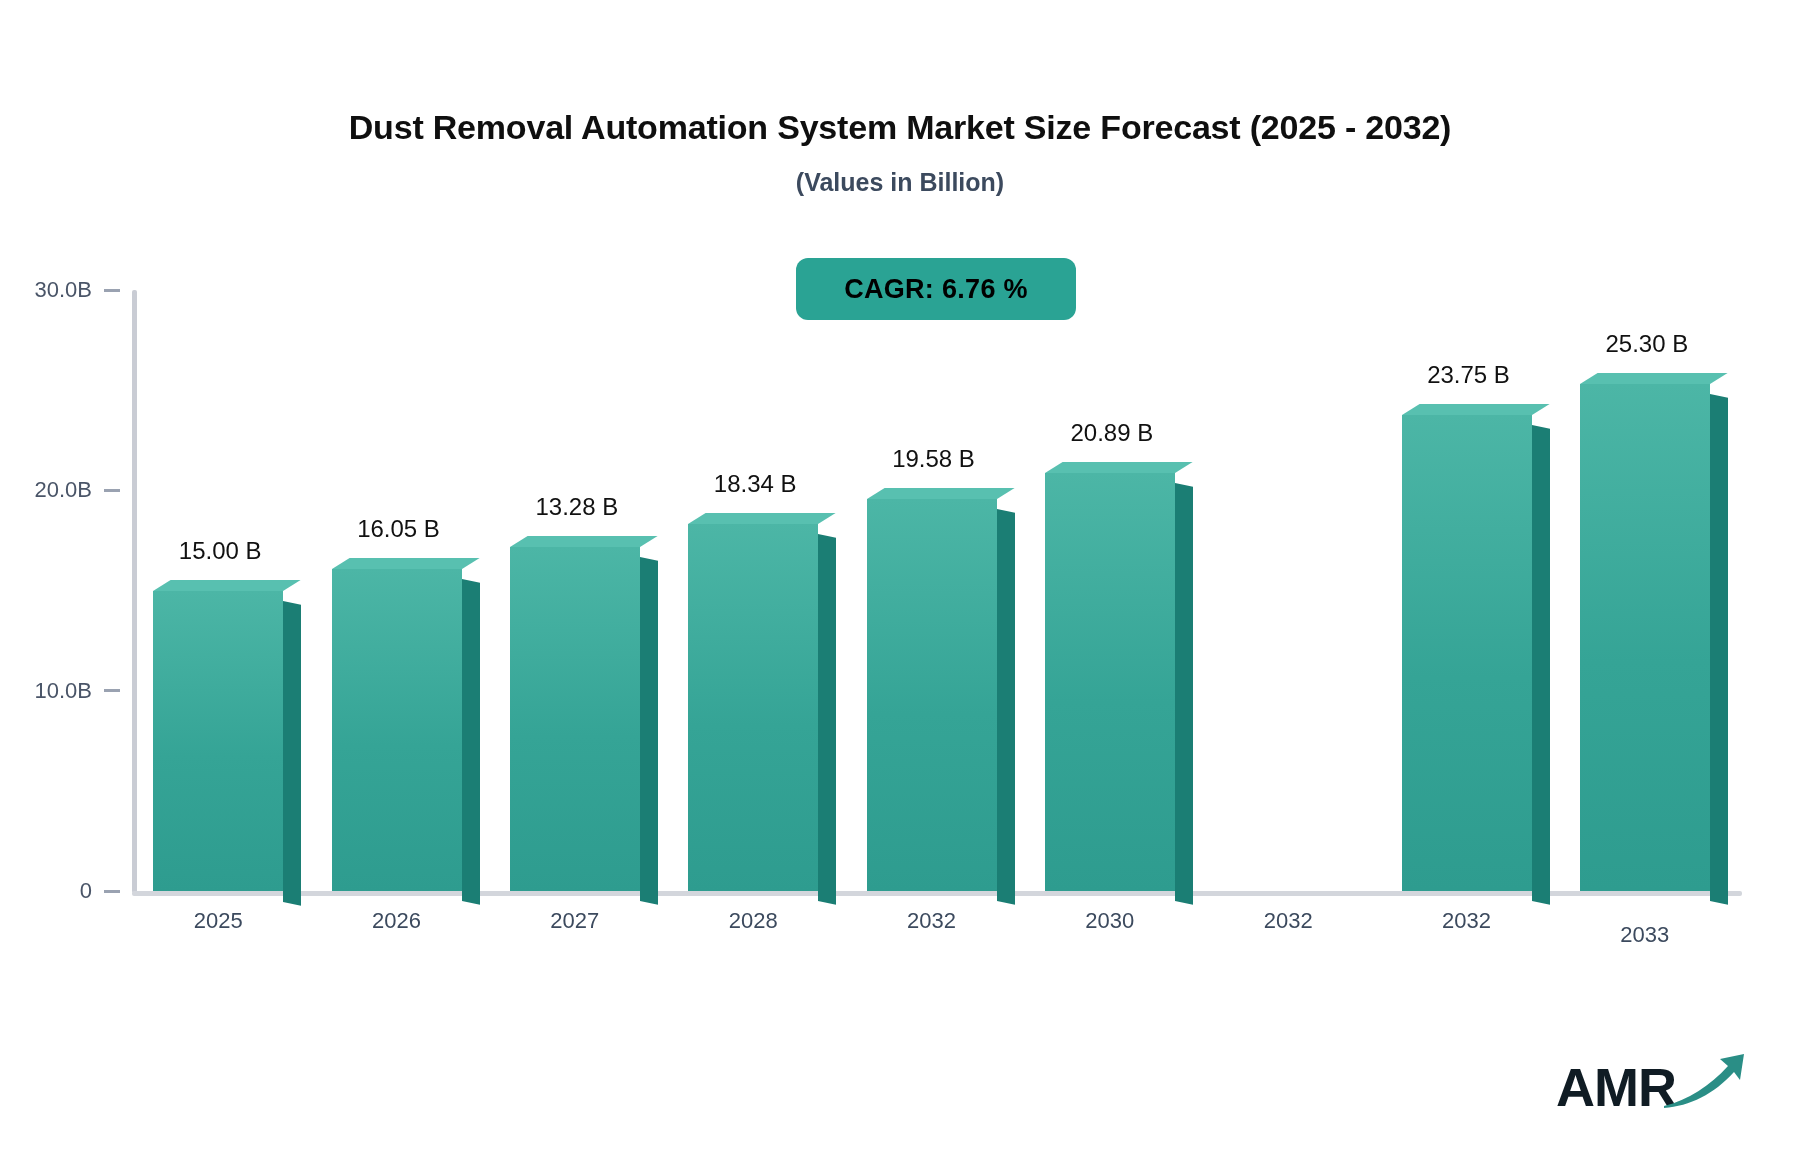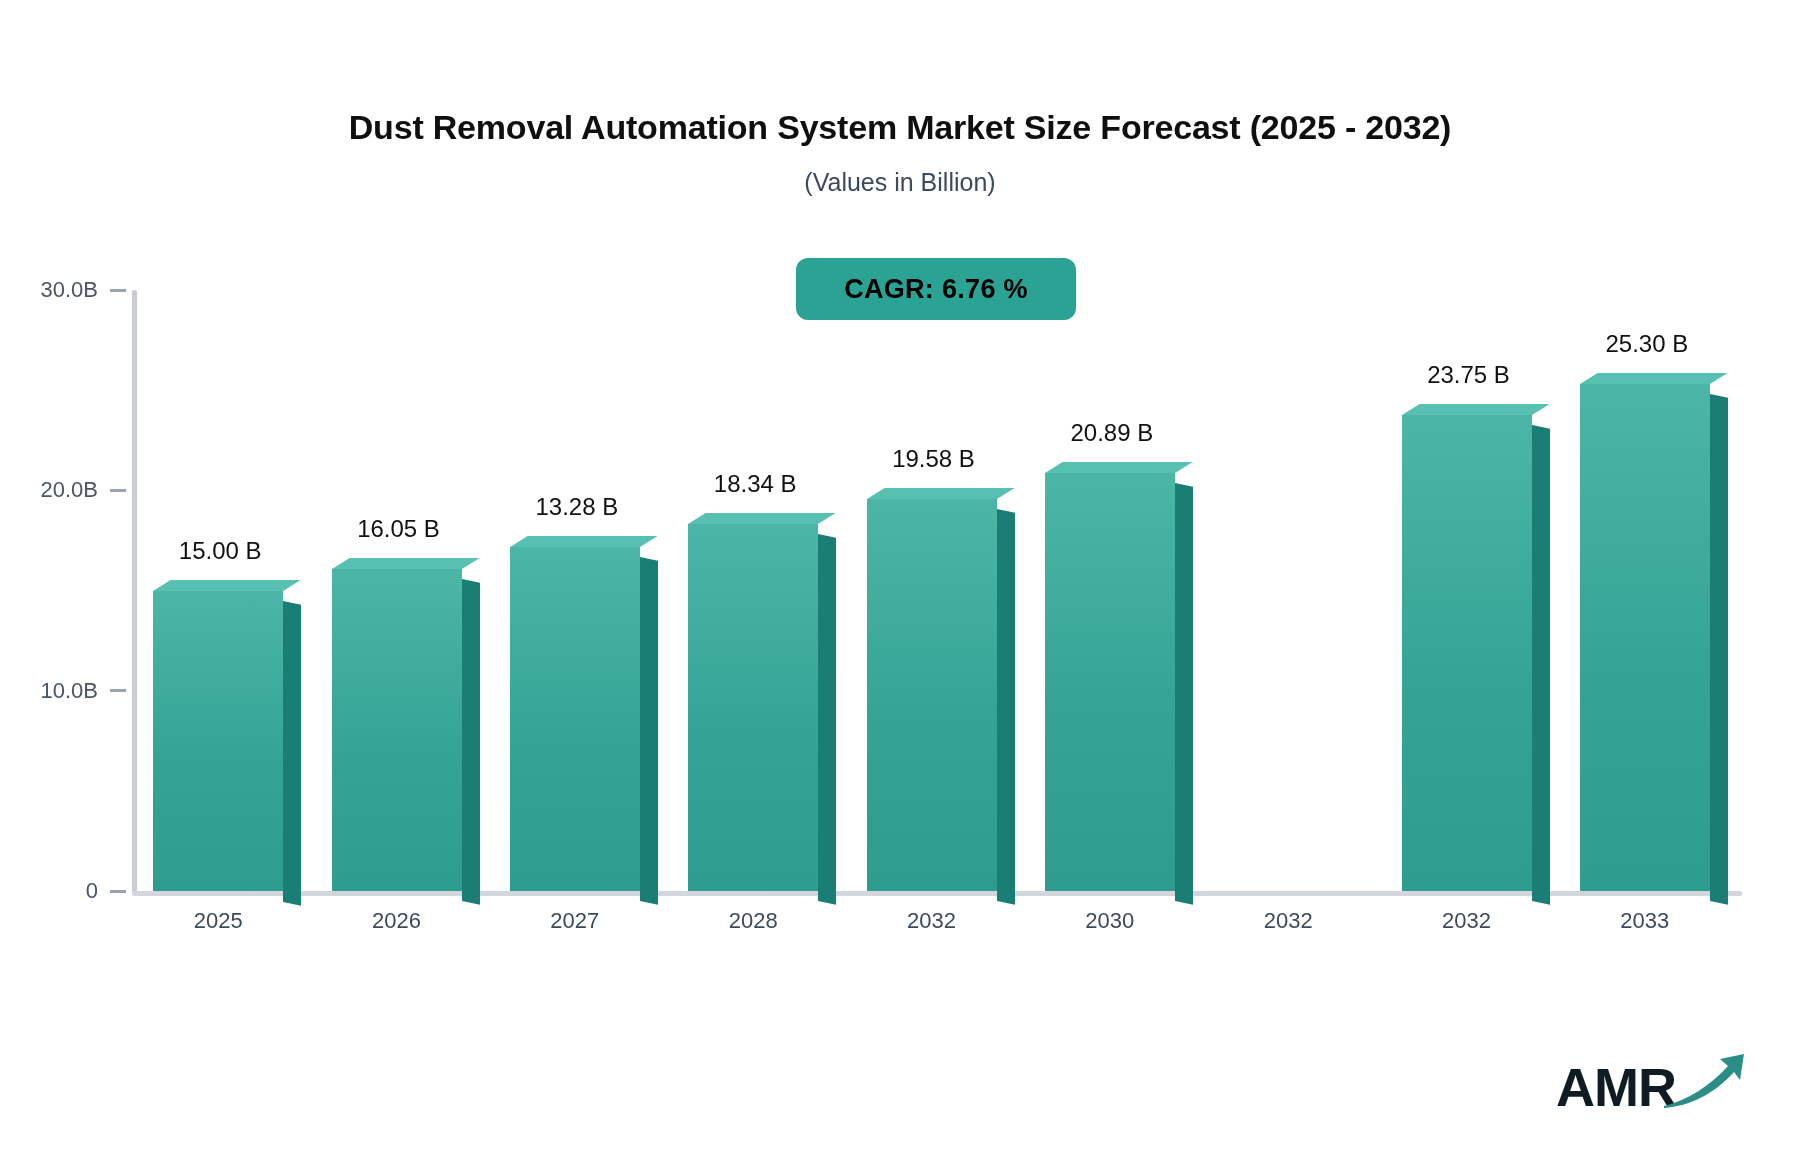--- a/index.html
+++ b/index.html
@@ -34,21 +34,21 @@
     letter-spacing: -0.2px;
     white-space: nowrap;
   }
   #chart-subtitle {
     position: absolute;
     top: 168px;
     left: 0;
     width: 1800px;
     text-align: center;
     font-size: 25px;
-    font-weight: normal;
+    font-weight: bold;
     color: #3c4a5e;
     white-space: nowrap;
   }
 
   
   #cagr-badge {
     position: absolute;
     top: 258px;
     left: 796px;
     width: 280px;
@@ -78,21 +78,21 @@
     left: 132px;
     top: 891px;
     width: 1610px;
     height: 5px;
     background: #d3d6dc;
     border-radius: 2px;
   }
 
   .y-tick {
     position: absolute;
-    right: 0;
+    right: 6px;
     transform: translateY(-50%);
     display: flex;
     align-items: center;
     gap: 12px;
   }
   .y-tick .y-label {
     font-size: 22px;
     color: #4a5568;
     text-align: right;
     white-space: nowrap;
@@ -279,14 +279,14 @@
   </div>
 
 <div class="x-label" style="left: 133.167px;">2025</div>
     <div class="x-label" style="left: 311.5px;">2026</div>
     <div class="x-label" style="left: 489.833px;">2027</div>
     <div class="x-label" style="left: 668.167px;">2028</div>
     <div class="x-label" style="left: 846.5px;">2032</div>
     <div class="x-label" style="left: 1024.83px;">2030</div>
     <div class="x-label" style="left: 1203.17px;">2032</div>
     <div class="x-label" style="left: 1381.5px;">2032</div>
-    <div class="x-label" style="left: 1559.83px;">2033</div>
+    <div class="x-label" style="left: 1559.83px; margin-top: 14px;">2033</div>
   </div>
 
 </body></html>

